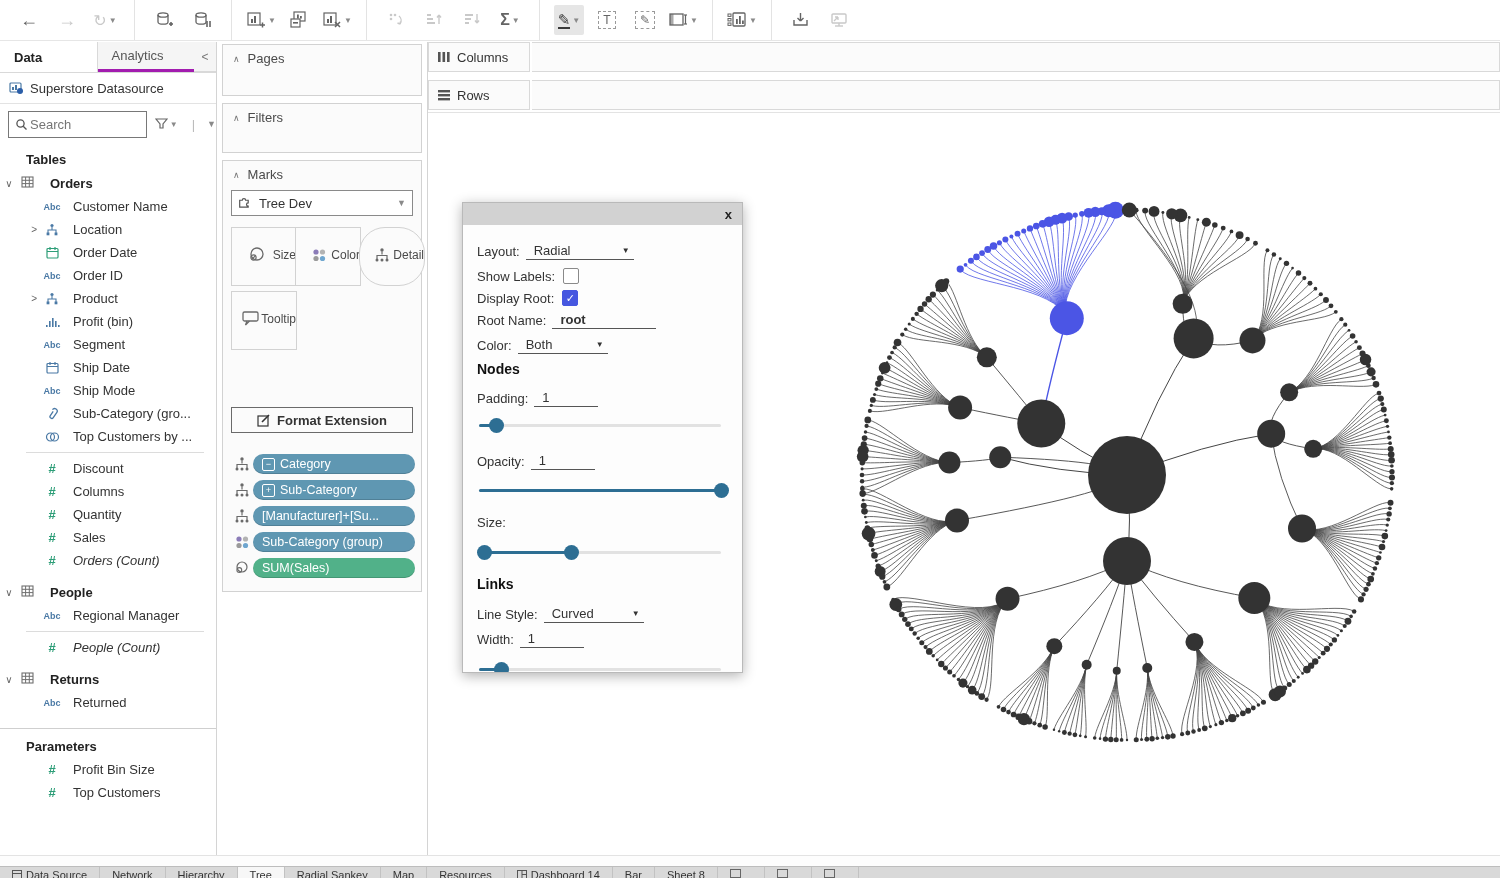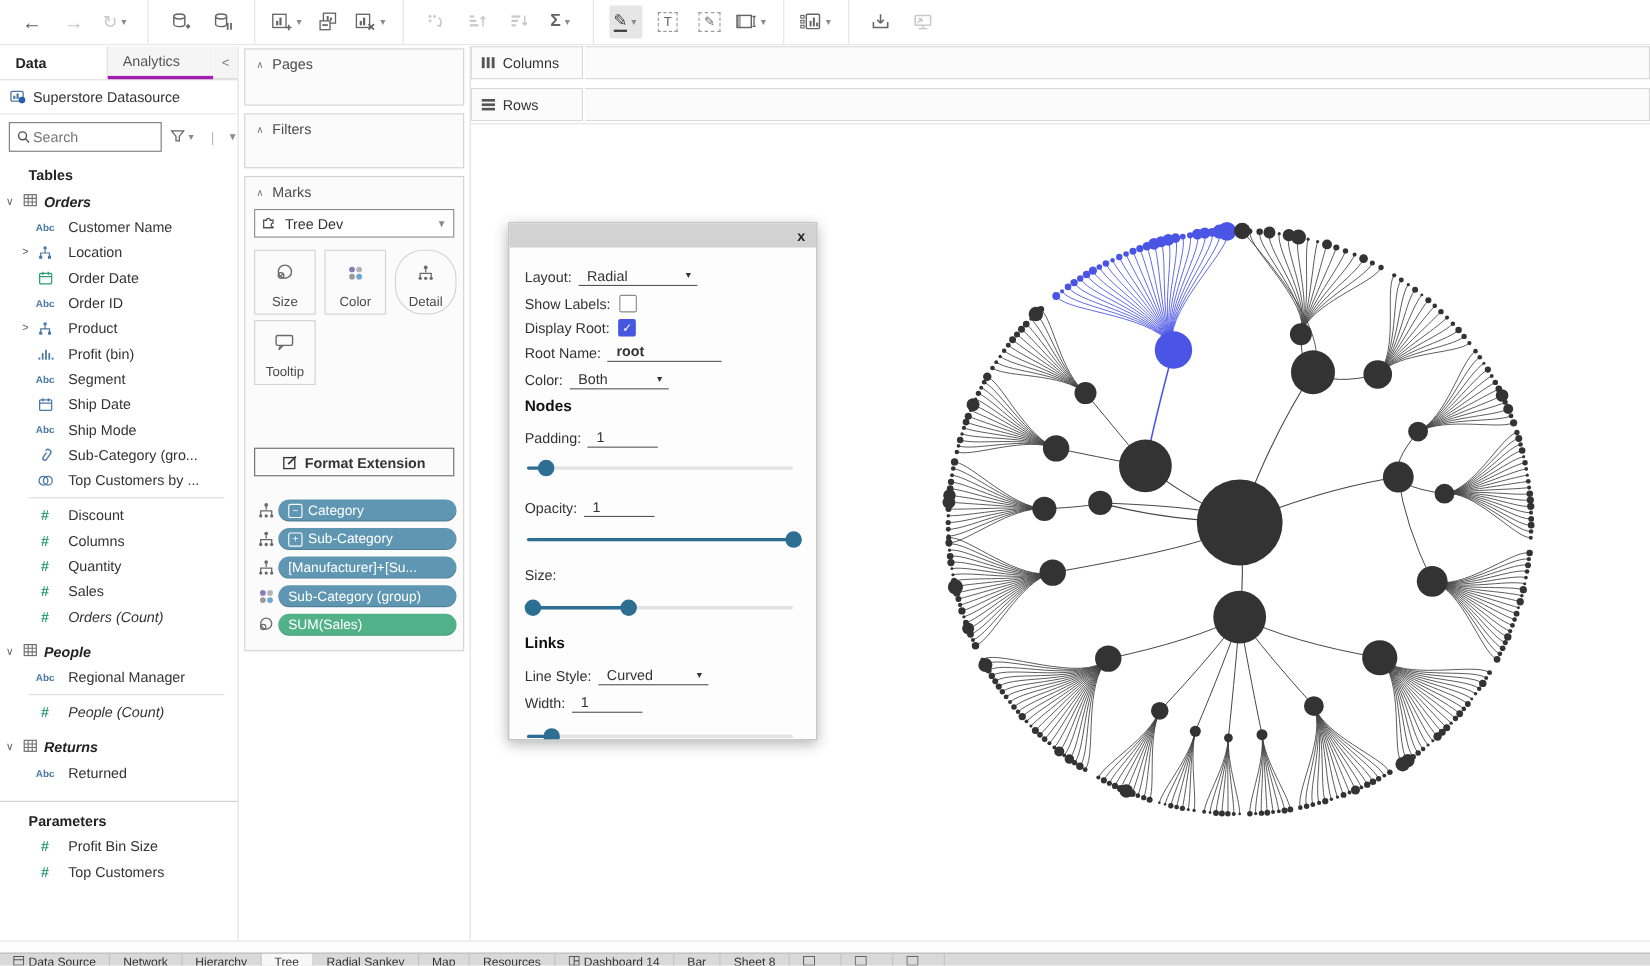--- a/index.html
+++ b/index.html
@@ -21,37 +21,37 @@
   .collapse{width:22px;display:flex;align-items:center;justify-content:center;color:#777;background:#f5f5f5;border-bottom:1px solid #d9d9d9;font-size:12px;}
   .ds-row{display:flex;align-items:center;height:30px;border-bottom:1px solid #e3e3e3;padding-left:8px;font-size:13px;color:#333;}
   .search-row{display:flex;align-items:center;height:40px;padding-left:8px;}
   .search-box{display:flex;align-items:center;width:132px;height:25px;border:1px solid #787878;background:#fff;padding-left:6px;}
   .search-box input{border:none;outline:none;width:100px;font-size:13px;font-family:"Liberation Sans",sans-serif;color:#333;background:transparent;}
   .fieldlist{font-size:13px;color:#333;}
   .sec-header{font-weight:bold;font-size:13px;color:#222;padding:8px 0 4px 14px;margin-left:12px;}
   .tbl-row{display:flex;align-items:center;height:24px;}
   .tbl-row .chev{width:18px;text-align:center;color:#666;font-size:10px;}
   .tbl-row .ticon{width:18px;text-align:center;}
-  .tbl-row .tname{font-weight:bold;margin-left:4px;color:#222;font-style:italic;}
-  .f-row{display:flex;align-items:center;height:23px;}
+  .tbl-row .tname{font-weight:bold;margin-left:14px;color:#222;}
+  .f-row{display:flex;align-items:center;height:23px;padding-left:11px;}
   .f-chev{width:26px;text-align:right;color:#666;font-size:10px;padding-right:2px;}
   .f-icon{width:26px;display:flex;justify-content:center;align-items:center;}
   .f-label{margin-left:8px;white-space:nowrap;}
   .f-label.it{font-style:italic;}
   .sep{height:1px;background:#dcdcdc;margin:4px 12px 4px 26px;}
   .sep2{height:1px;background:#cfcfcf;margin:6px 0 2px 0;}
   .abc{color:#4a79a5;font-size:9px;font-weight:bold;}
   .hashi{color:#2e9e78;font-weight:bold;font-size:13px;}
   
   #cardscol{left:217px;top:42px;width:210px;height:813px;background:#fff;border-right:1px solid #d4d4d4;}
   .card{position:absolute;left:5px;width:198px;background:#fbfbfb;border:1px solid #d2d2d2;}
   .card-h{display:flex;align-items:center;padding:6px 0 2px 10px;color:#4a4a4a;font-size:13px;}
   .card-h .cv{font-size:9px;color:#777;margin-right:8px;}
   .mark-dd{margin:6px 8px;height:24px;border:1px solid #8a8a8a;background:#fff;display:flex;align-items:center;padding:0 6px;justify-content:space-between;}
-  .mbtn{position:absolute;width:54px;height:53px;border:1px solid #d2d2d2;background:#fbfbfb;display:flex;flex-direction:column;align-items:center;justify-content:flex-end;padding-bottom:4px;color:#4a4a4a;font-size:12px;}
+  .mbtn{position:absolute;width:54px;height:53px;border:1px solid #d2d2d2;background:#fbfbfb;display:flex;flex-direction:row;align-items:center;justify-content:flex-end;padding-bottom:4px;color:#4a4a4a;font-size:12px;padding-left:10px;}
   .mbtn .micon{flex:1;display:flex;align-items:center;justify-content:center;}
   .fmt-btn{position:absolute;left:8px;width:180px;height:24px;border:1px solid #6a6a6a;background:#fbfbfb;display:flex;align-items:center;justify-content:center;font-weight:bold;color:#333;font-size:13px;gap:6px;}
   .pill-row{position:absolute;display:flex;align-items:center;height:22px;}
   .pill{height:20px;border-radius:10px;color:#fff;font-size:12.5px;display:flex;align-items:center;padding:0 9px;white-space:nowrap;box-shadow:inset 0 -1px 0 rgba(0,0,0,.15);}
   .pill .pfx{display:inline-flex;width:11px;height:11px;border:1px solid #fff;border-radius:2px;align-items:center;justify-content:center;font-size:9px;margin-right:5px;line-height:1;}
   
   #sheet{left:428px;top:42px;width:1072px;height:813px;background:#fff;}
   .shelf-row{position:absolute;left:0;width:1072px;height:30px;display:flex;}
   .shelf-label{width:92px;background:#fbfbfb;border:1px solid #d9d9d9;display:flex;align-items:center;padding-left:8px;gap:6px;color:#333;font-size:13px;}
   .shelf-area{flex:1;background:#fbfbfb;border:1px solid #d9d9d9;border-left:none;margin-left:2px;}

